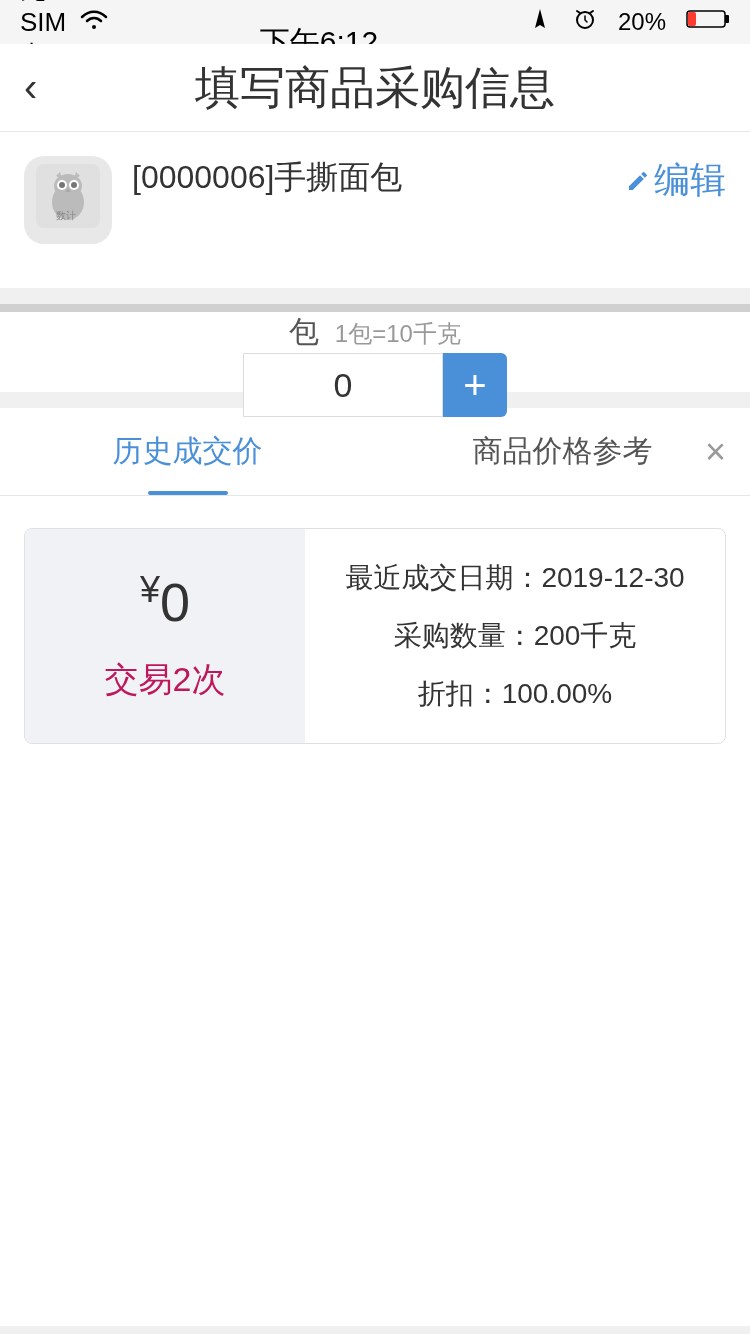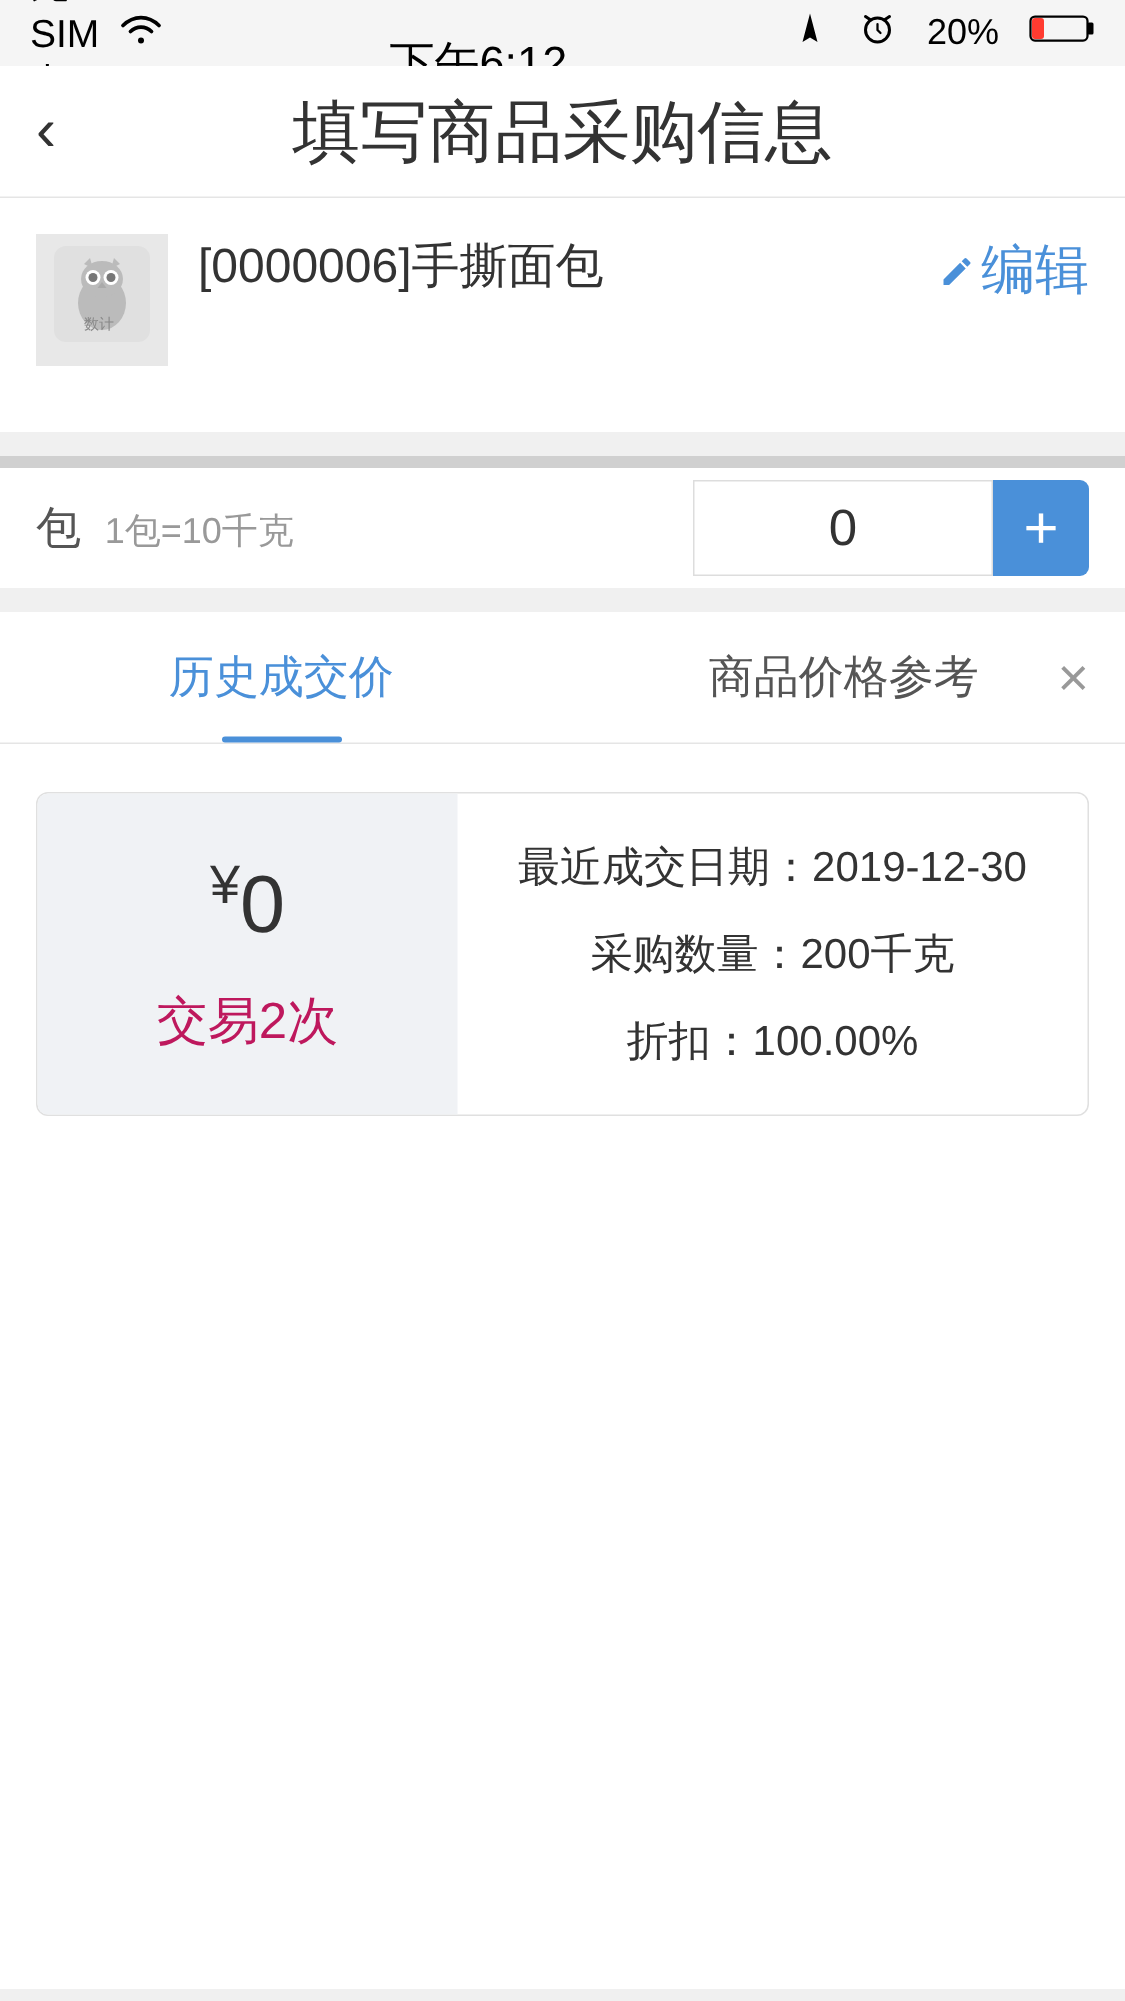--- a/index.html
+++ b/index.html
@@ -76,21 +76,21 @@
     }
     .product-header {
       display: flex;
       align-items: flex-start;
       margin-bottom: 20px;
     }
     .product-thumb {
       width: 88px;
       height: 88px;
       background: #e8e8e8;
-      border-radius: 0;
+      border-radius: 20px;
       display: flex;
       align-items: center;
       justify-content: center;
       margin-right: 20px;
       flex-shrink: 0;
       color: #999;
       font-size: 28px;
     }
     .owl-icon {
       font-size: 36px;
@@ -153,20 +153,21 @@
     }
 
     
     .quantity-row {
       background: #fff;
       padding: 0 24px;
       height: 80px;
       display: flex;
       align-items: center;
       justify-content: space-between;
+      flex-direction: column;
     }
     .qty-unit-hint {
       font-size: 24px;
       color: #999;
       margin-left: 8px;
     }
     .qty-controls {
       display: flex;
       align-items: center;
     }

